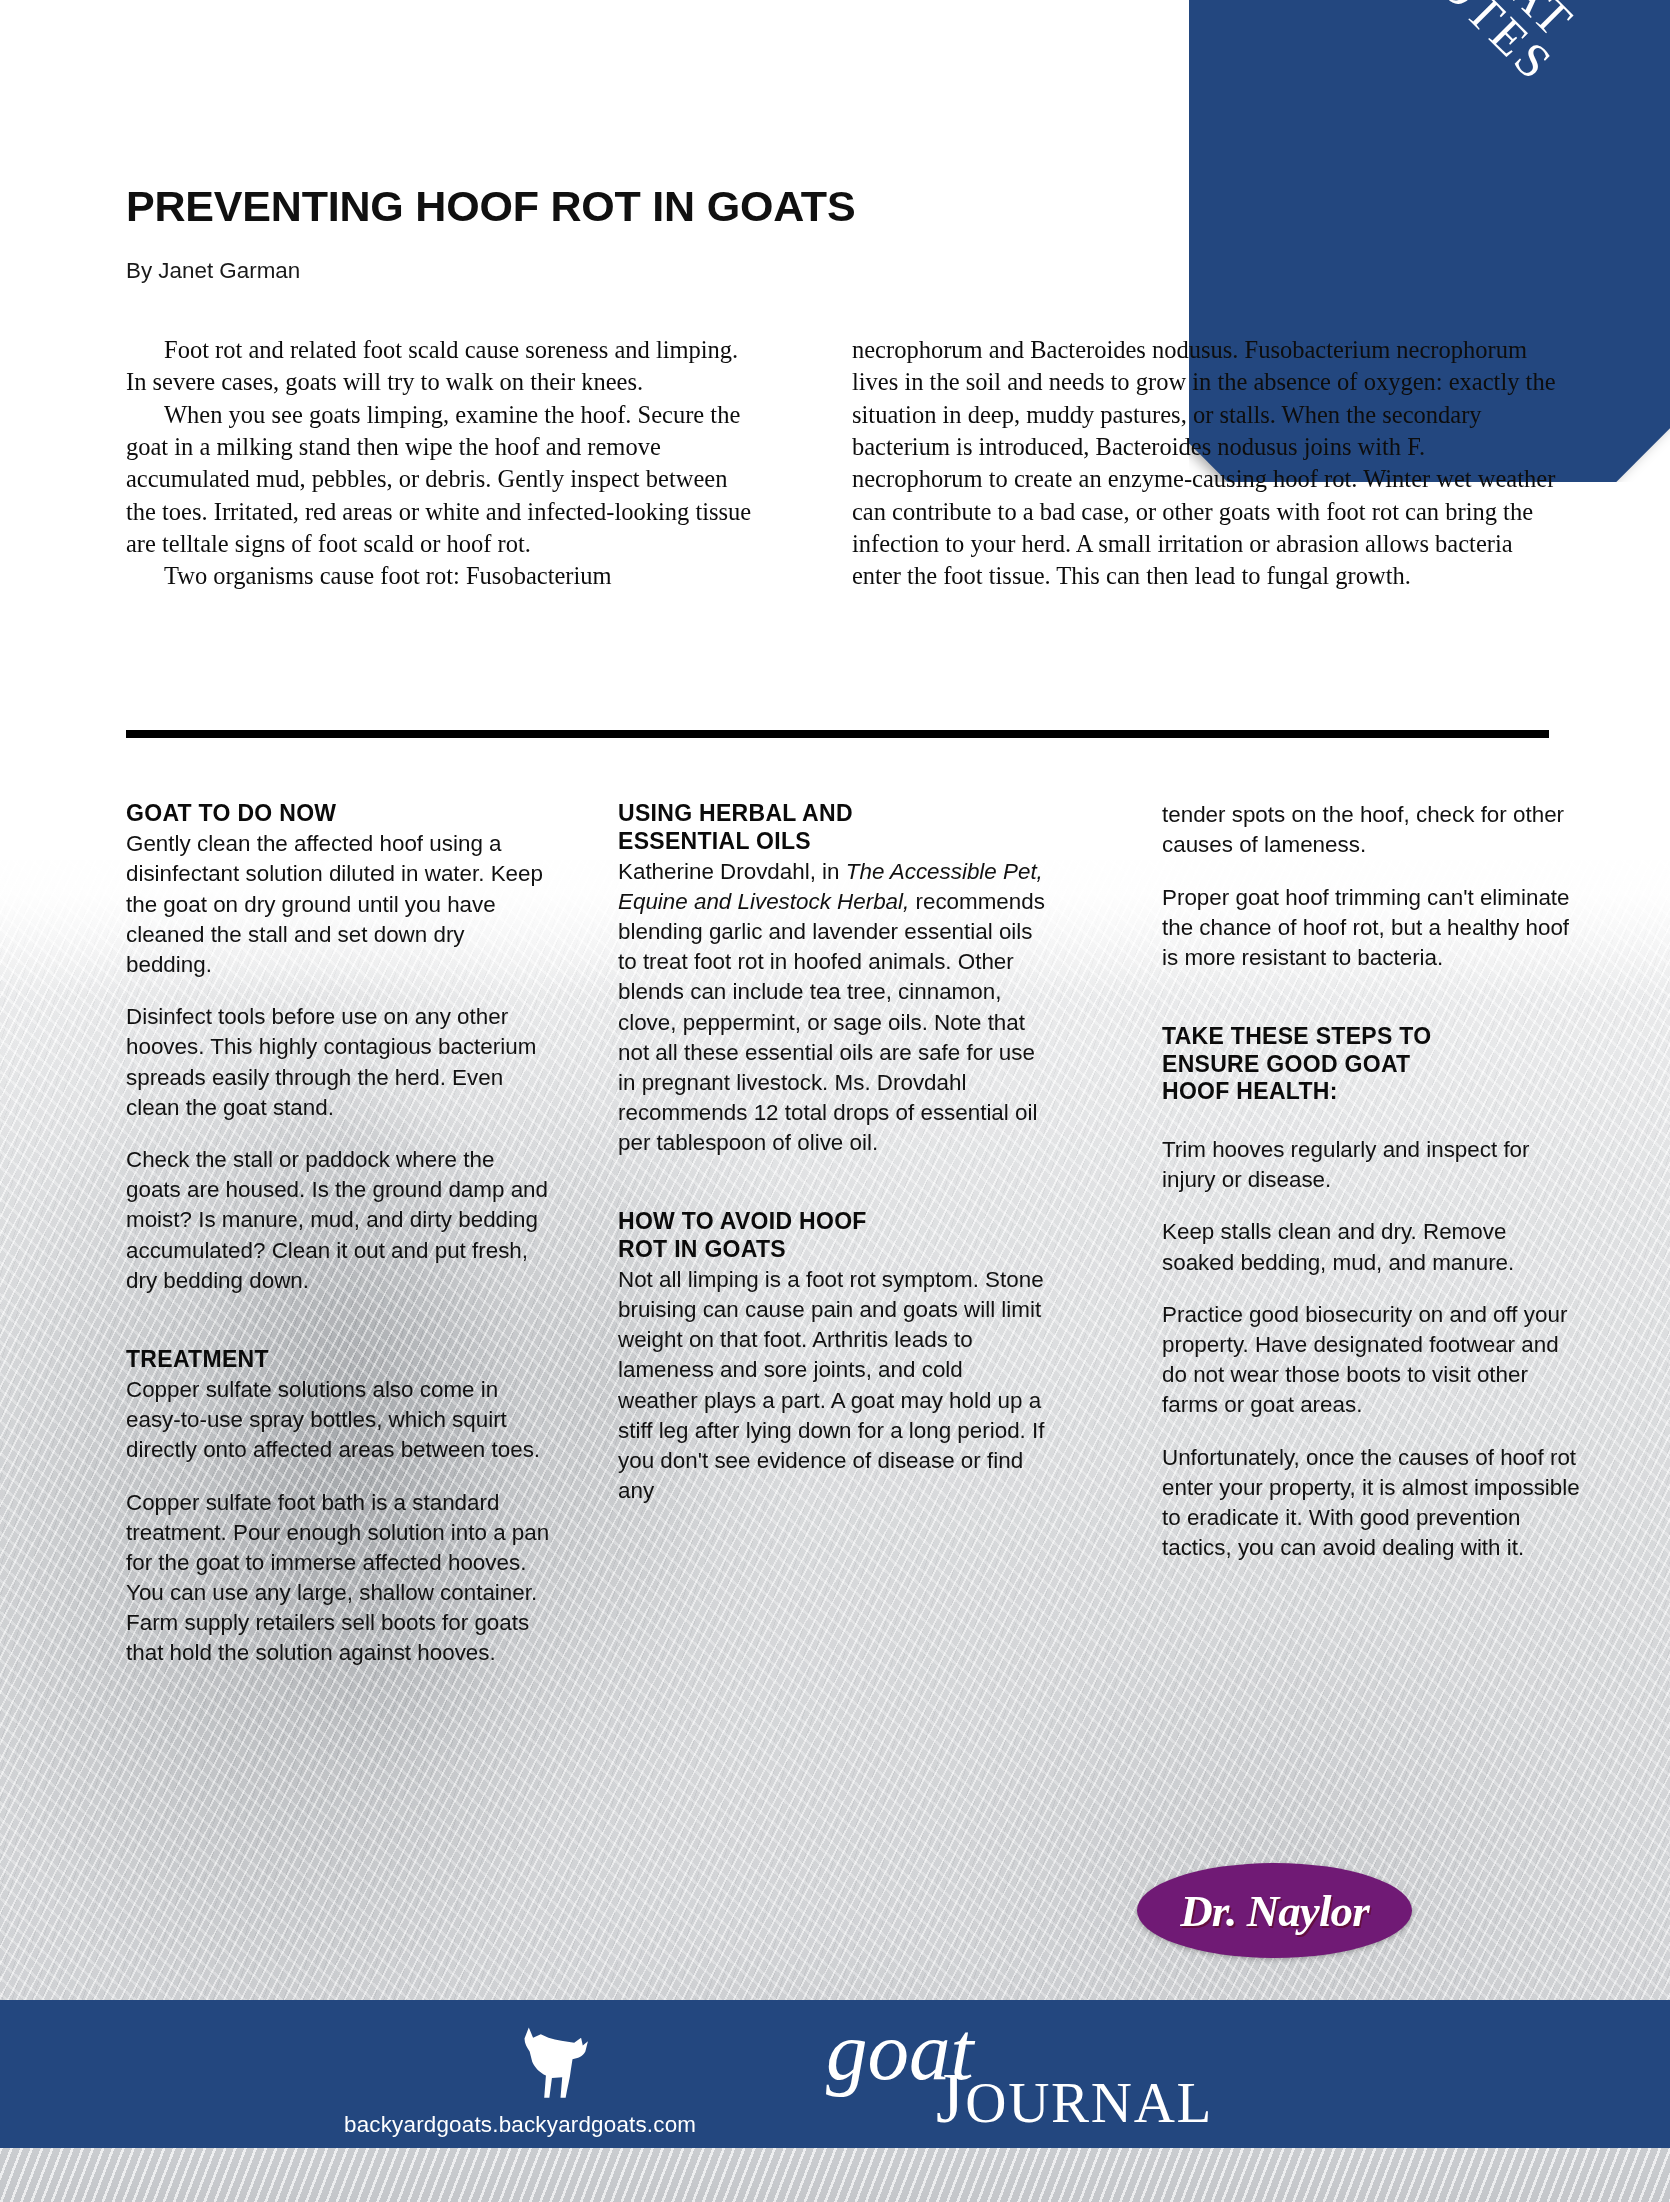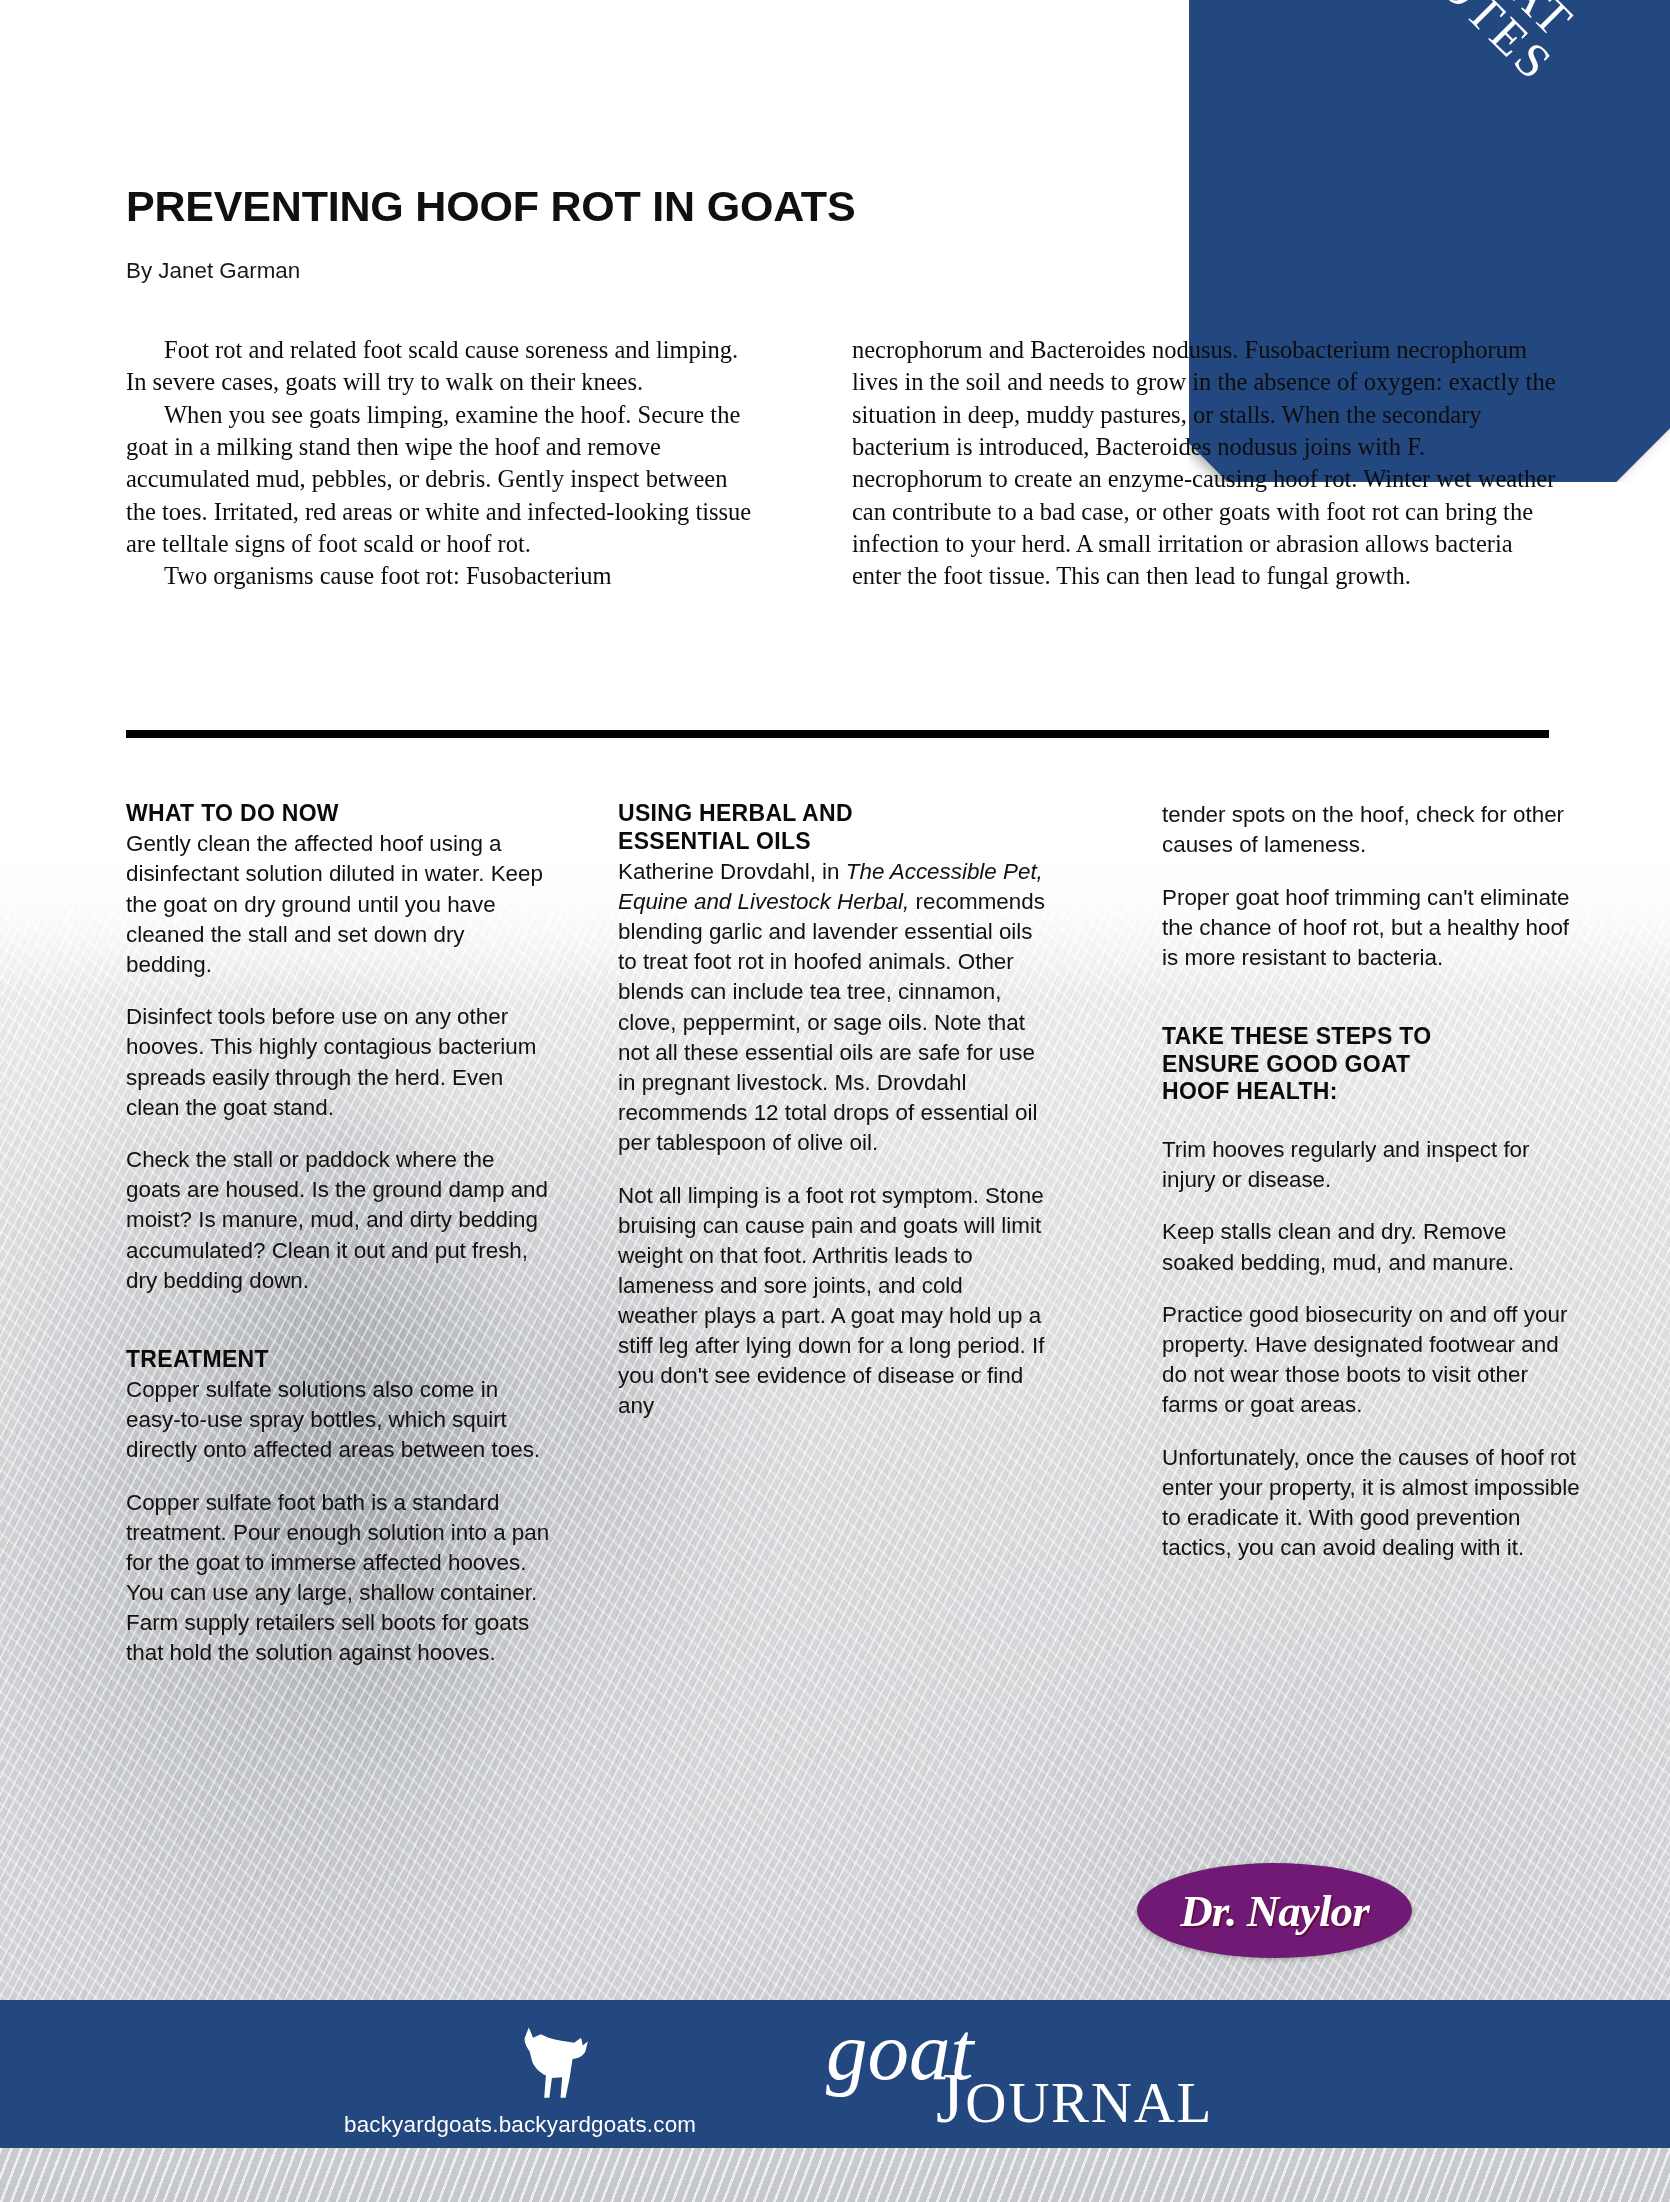--- a/index.html
+++ b/index.html
@@ -258,35 +258,39 @@
     <p class="ind"><span>Two organisms cause foot rot: Fusobacterium</span></p>
   </div>
 
   <div id="intro-right" class="intro-col">
     <p>necrophorum and Bacteroides nodusus. Fusobacterium necrophorum lives in the soil and needs to grow in the absence of oxygen: exactly the situation in deep, muddy pastures, or stalls. When the secondary bacterium is introduced, Bacteroides nodusus joins with F. necrophorum to create an enzyme-causing hoof rot. Winter wet weather can contribute to a bad case, or other goats with foot rot can bring the infection to your herd. A small irritation or abrasion allows bacteria enter the foot tissue. This can then lead to fungal growth.</p>
   </div>
 
   <div id="divider"></div>
 
   <div id="col1" class="body-col">
-    <h3>WHAT TO DO NOW</h3>
+    <h3>GOAT TO DO NOW</h3>
     <p>Gently clean the affected hoof using a disinfectant solution diluted in water. Keep the goat on dry ground until you have cleaned the stall and set down dry bedding.</p>
     <p>Disinfect tools before use on any other hooves. This highly contagious bacterium spreads easily through the herd. Even clean the goat stand.</p>
     <p>Check the stall or paddock where the goats are housed. Is the ground damp and moist? Is manure, mud, and dirty bedding accumulated? Clean it out and put fresh, dry bedding down.</p>
     <h3 class="spaced">TREATMENT</h3>
     <p>Copper sulfate solutions also come in easy-to-use spray bottles, which squirt directly onto affected areas between toes.</p>
     <p>Copper sulfate foot bath is a standard treatment. Pour enough solution into a pan for the goat to immerse affected hooves. You can use any large, shallow container. Farm supply retailers sell boots for goats that hold the solution against hooves.</p>
   </div>
 
   <div id="col2" class="body-col">
     <h3>
       <span>USING HERBAL AND</span><br>
       <span>ESSENTIAL OILS</span>
     </h3>
     <p><span>Katherine Drovdahl, in </span><em>The Accessible Pet, Equine and Livestock Herbal,</em><span> recommends blending garlic and lavender essential oils to treat foot rot in hoofed animals. Other blends can include tea tree, cinnamon, clove, peppermint, or sage oils. Note that not all these essential oils are safe for use in pregnant livestock. Ms. Drovdahl recommends 12 total drops of essential oil per tablespoon of olive oil.</span></p>
+    <h3 class="spaced">
+      <span>HOW TO AVOID HOOF</span><br>
+      <span>ROT IN GOATS</span>
+    </h3>
     <p>Not all limping is a foot rot symptom. Stone bruising can cause pain and goats will limit weight on that foot. Arthritis leads to lameness and sore joints, and cold weather plays a part. A goat may hold up a stiff leg after lying down for a long period. If you don't see evidence of disease or find any</p>
   </div>
 
   <div id="col3" class="body-col">
     <p>tender spots on the hoof, check for other causes of lameness.</p>
     <p>Proper goat hoof trimming can't eliminate the chance of hoof rot, but a healthy hoof is more resistant to bacteria.</p>
     <h3 class="spaced">
       <span>TAKE THESE STEPS TO</span><br>
       <span>ENSURE GOOD GOAT</span><br>
       <span>HOOF HEALTH:</span>

